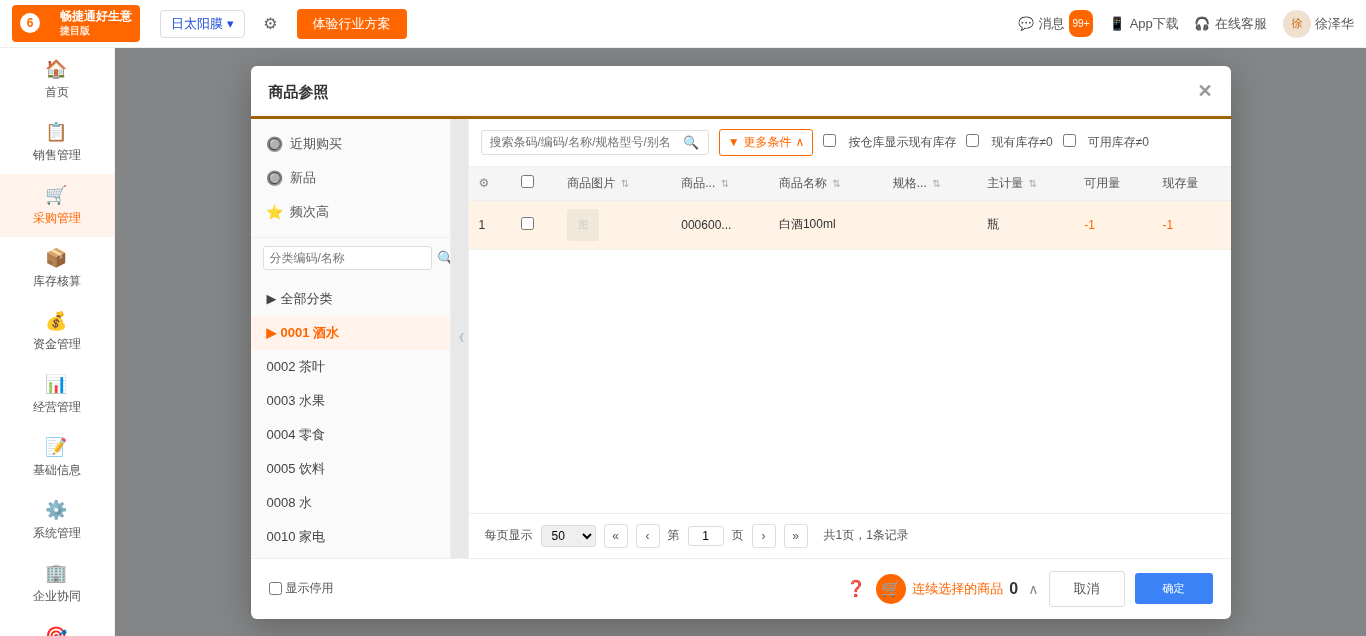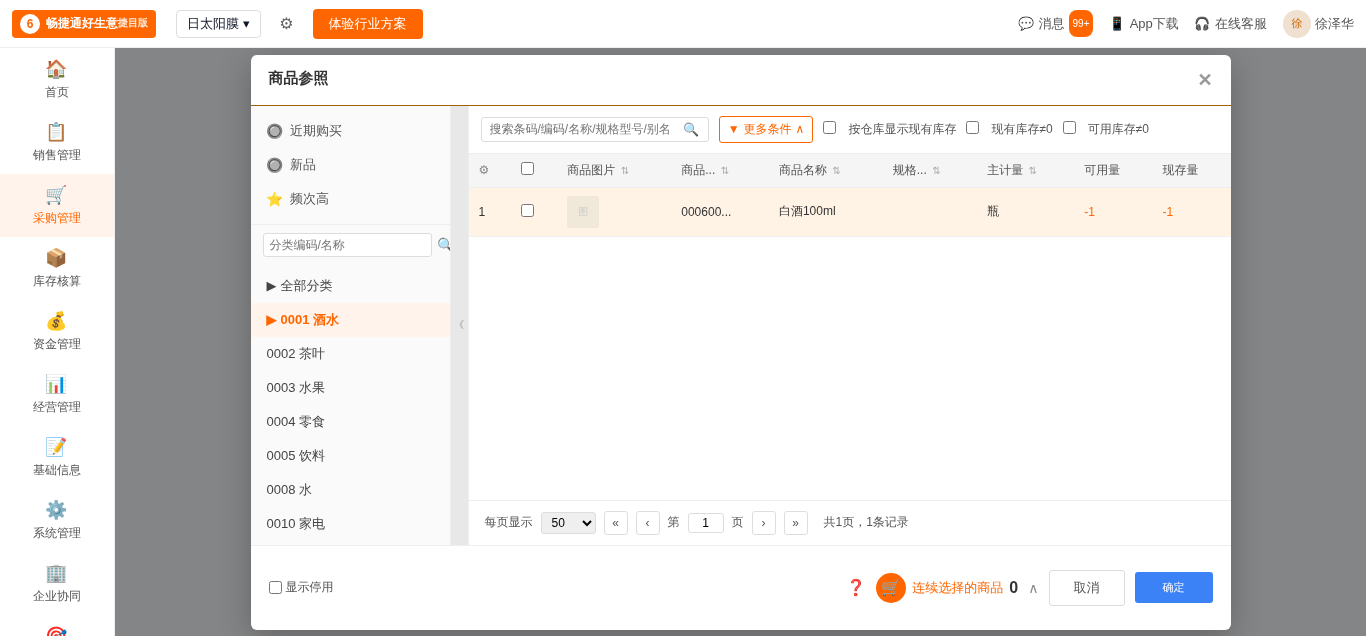--- a/index.html
+++ b/index.html
@@ -33,21 +33,21 @@
     .logo-icon {
       width: 20px; height: 20px;
       background: #fff;
       border-radius: 50%;
       display: flex; align-items: center; justify-content: center;
       color: #f60; font-size: 12px; font-weight: bold;
     }
     .nav-dropdown {
       display: flex; align-items: center; gap: 4px;
       padding: 4px 10px; border: 1px solid #ddd; border-radius: 4px;
-      cursor: pointer; color: #0f172a; font-size: 13px;
+      cursor: pointer; color: #1d4ed8; font-size: 13px;
       margin-left: 8px;
     }
     .nav-btn-orange {
       background: #f60; color: #fff; border: none;
       padding: 6px 16px; border-radius: 4px; cursor: pointer; font-size: 13px;
     }
     .nav-gear {
       width: 28px; height: 28px; display: flex; align-items: center; justify-content: center;
       cursor: pointer; color: #666; font-size: 16px;
     }
@@ -99,23 +99,23 @@
     .modal {
       background: #fff;
       border-radius: 6px;
       width: 980px;
       max-height: 580px;
       display: flex;
       flex-direction: column;
       box-shadow: 0 8px 32px rgba(0,0,0,0.25);
     }
     .modal-header {
-      display: flex; align-items: flex-start; justify-content: space-between;
+      display: flex; align-items: flex-end; justify-content: space-between;
       padding: 14px 18px;
-      border-bottom: 1px solid #a16207;
+      border-bottom: 3px solid #a16207;
       font-size: 15px; font-weight: bold; color: #333;
     }
     .modal-close {
       cursor: pointer; color: #999; font-size: 18px;
     }
     .modal-body {
       display: flex;
       flex: 1;
       overflow: hidden;
     }
@@ -250,21 +250,21 @@
       cursor: pointer; color: #555; background: #fff;
     }
     .page-input {
       border: 1px solid #ddd; border-radius: 3px;
       width: 36px; text-align: center; padding: 2px 4px; font-size: 12px;
     }
     .page-info { color: #555; margin-left: 8px; }
 
     
     .modal-footer {
-      padding: 24px 18px;
+      padding: 12px 18px;
       border-top: 1px solid #eee;
       display: flex; align-items: center; gap: 12px;
     }
     .footer-checkbox { display: flex; align-items: center; gap: 4px; font-size: 12px; color: #555; }
     .footer-right { margin-left: auto; display: flex; gap: 10px; align-items: center; }
     .footer-cart {
       display: flex; align-items: center; gap: 6px;
       font-size: 13px; color: #f60;
     }
     .cart-icon-wrap {
@@ -289,21 +289,21 @@
     .modal-table-wrap::-webkit-scrollbar-thumb { background: #ccc; border-radius: 3px; }
     .category-list::-webkit-scrollbar { width: 4px; }
     .category-list::-webkit-scrollbar-thumb { background: #ddd; border-radius: 3px; }
   </style>
 </head>
 <body>
 
 <div class="top-nav">
   <div class="logo-area">
     <div class="logo-icon">6</div>
-    <div style="display:flex;flex-direction:row;">
+    <div style="display:flex;flex-direction:column;margin-left:14px;">
       <span style="font-size:12px;line-height:1.2;">畅捷通好生意</span>
       <span style="font-size:10px;opacity:0.85;">捷目版</span>
     </div>
   </div>
   <div class="nav-dropdown">
     <span>日太阳膜</span>
     <span>▾</span>
   </div>
   <div class="nav-gear">⚙</div>
   <button class="nav-btn-orange">体验行业方案</button>

